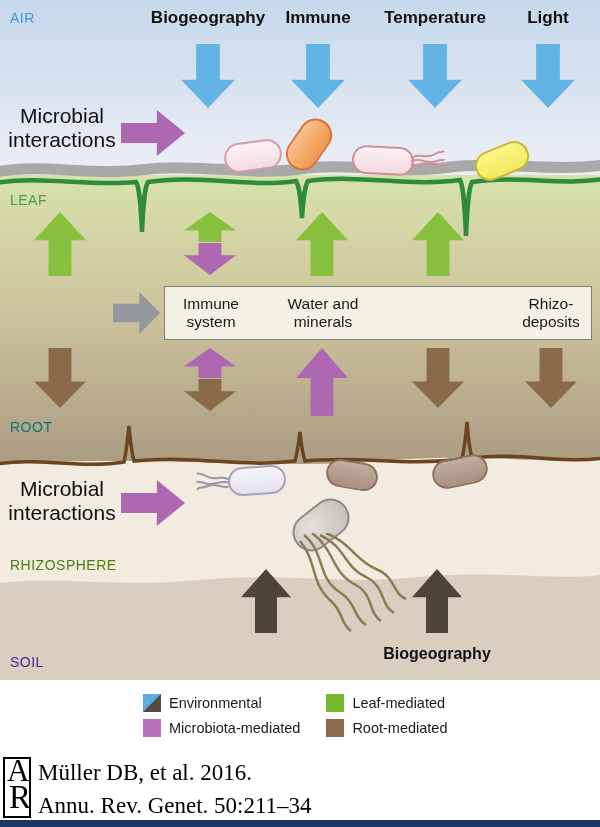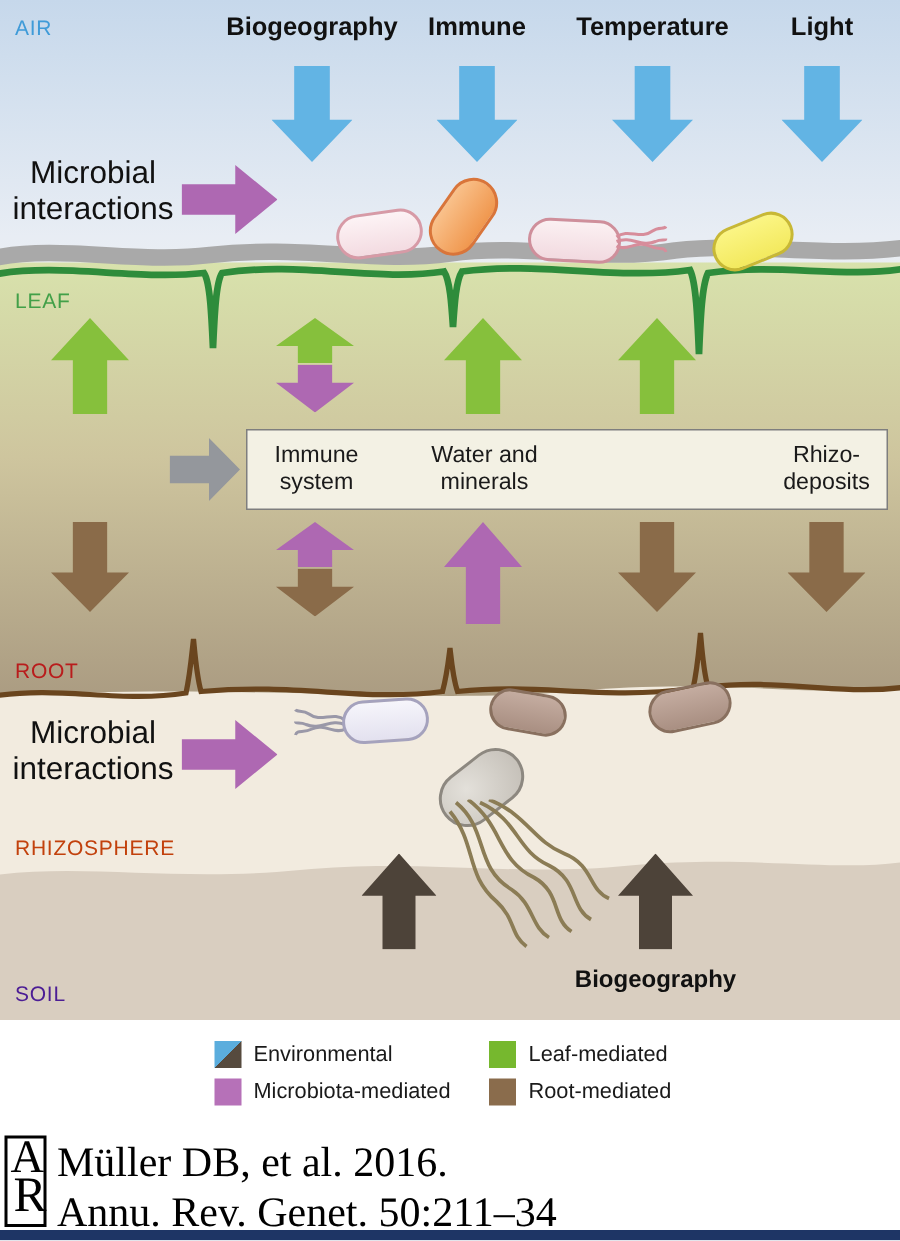--- a/index.html
+++ b/index.html
@@ -35,21 +35,21 @@
   .leg-item{display:flex;align-items:center;gap:8px;}
   .sw{width:18px;height:18px;flex:0 0 auto;}
   .sw-env{background:linear-gradient(to bottom right,#5baddd 49.5%,#564a3e 50.5%);}
   .sw-purple{background:#b671b8;} .sw-green{background:#76b82e;} .sw-brown{background:#8a6c4c;}
   .leg-label{font-size:14.5px;color:#1a1a1a;white-space:nowrap;}
   
   .cit{font-family:"Liberation Serif",serif;color:#000;}
   .logo-box{position:absolute;left:3px;top:757px;width:28px;height:61px;border:2px solid #000;box-sizing:border-box;}
   .logo-a{position:absolute;left:2px;top:-6px;font-family:"Liberation Serif",serif;font-size:31px;}
   .logo-r{position:absolute;left:4px;top:20px;font-family:"Liberation Serif",serif;font-size:33px;}
-  .cit-line{position:absolute;left:38px;font-size:28px;white-space:nowrap;}
+  .cit-line{position:absolute;left:38px;font-size:23px;white-space:nowrap;}
   .footer-bar{position:absolute;left:0;top:820px;width:600px;height:7px;background:#1e3565;}
 </style>
 </head>
 <body>
 
 <div class="canvas">
 
   <svg class="abs" style="left:0;top:0" width="600" height="680" viewBox="0 0 600 680">
     <defs>
       <linearGradient id="sky" x1="0" y1="0" x2="0" y2="1">
@@ -67,22 +67,22 @@
     <rect x="0" y="400" width="600" height="280" fill="#f2ebdf"></rect>
     <path d="M0,583 C60,576 120,588 200,580 C280,572 340,585 420,577 C500,570 555,581 600,575 L600,680 L0,680 Z" fill="#d9cec0"></path>
     <path d="M0,175 L600,175 L600,459 C540,465 480,452 380,461 C280,470 160,455 0,464 Z" fill="url(#plant)"></path>
     <path d="M-4,172 C40,163 90,176 140,170 C200,163 250,176 300,169 C350,162 400,175 450,167 C500,161 550,172 604,165" fill="none" stroke="#a9a9a9" stroke-width="11"></path>
     <path d="M-4,183 C40,175 90,187 136,182 C140,188 141,210 142,232 C143,210 144,188 148,182 C200,174 250,188 296,181 C300,187 301,203 302,218 C303,203 304,187 308,181 C360,174 410,187 460,180 C464,188 465,212 466,236 C467,212 468,190 472,182 C520,175 560,186 604,179" fill="none" stroke="#2e8c3b" stroke-width="4.5" stroke-linecap="round"></path>
     <path d="M-4,464 C40,457 80,469 124,462 C127,448 128,434 129,426 C130,436 131,450 134,461 C200,455 240,468 295,461 C298,450 299,440 300,432 C301,441 302,452 305,461 C360,455 400,467 462,459 C465,446 466,432 467,422 C468,434 469,448 472,458 C520,452 560,464 604,458" fill="none" stroke="#6a451e" stroke-width="3.5" stroke-linecap="round"></path>
   </svg>
 
   <div class="zone" style="left:10px;top:10px;color:#3f9bd8">AIR</div>
   <div class="zone" style="left:10px;top:192px;color:#42a048">LEAF</div>
-  <div class="zone" style="left:10px;top:439px;color:#b91c1c">ROOT</div>
-  <div class="zone" style="left:10px;top:557px;color:#c2410c">RHIZOSPHERE</div>
+  <div class="zone" style="left:10px;top:419px;color:#0f766e">ROOT</div>
+  <div class="zone" style="left:10px;top:557px;color:#4d7c0f">RHIZOSPHERE</div>
   <div class="zone" style="left:10px;top:654px;color:#4c1d95">SOIL</div>
 
   <div class="hdr" style="left:208px;top:8px">Biogeography</div>
   <div class="hdr" style="left:318px;top:8px">Immune</div>
   <div class="hdr" style="left:435px;top:8px">Temperature</div>
   <div class="hdr" style="left:548px;top:8px">Light</div>
 
   <div class="arrow arr-down-tall c-blue" style="left:181px;top:44px;width:54px;height:64px"></div>
   <div class="arrow arr-down-tall c-blue" style="left:291px;top:44px;width:54px;height:64px"></div>
   <div class="arrow arr-down-tall c-blue" style="left:408px;top:44px;width:54px;height:64px"></div>

